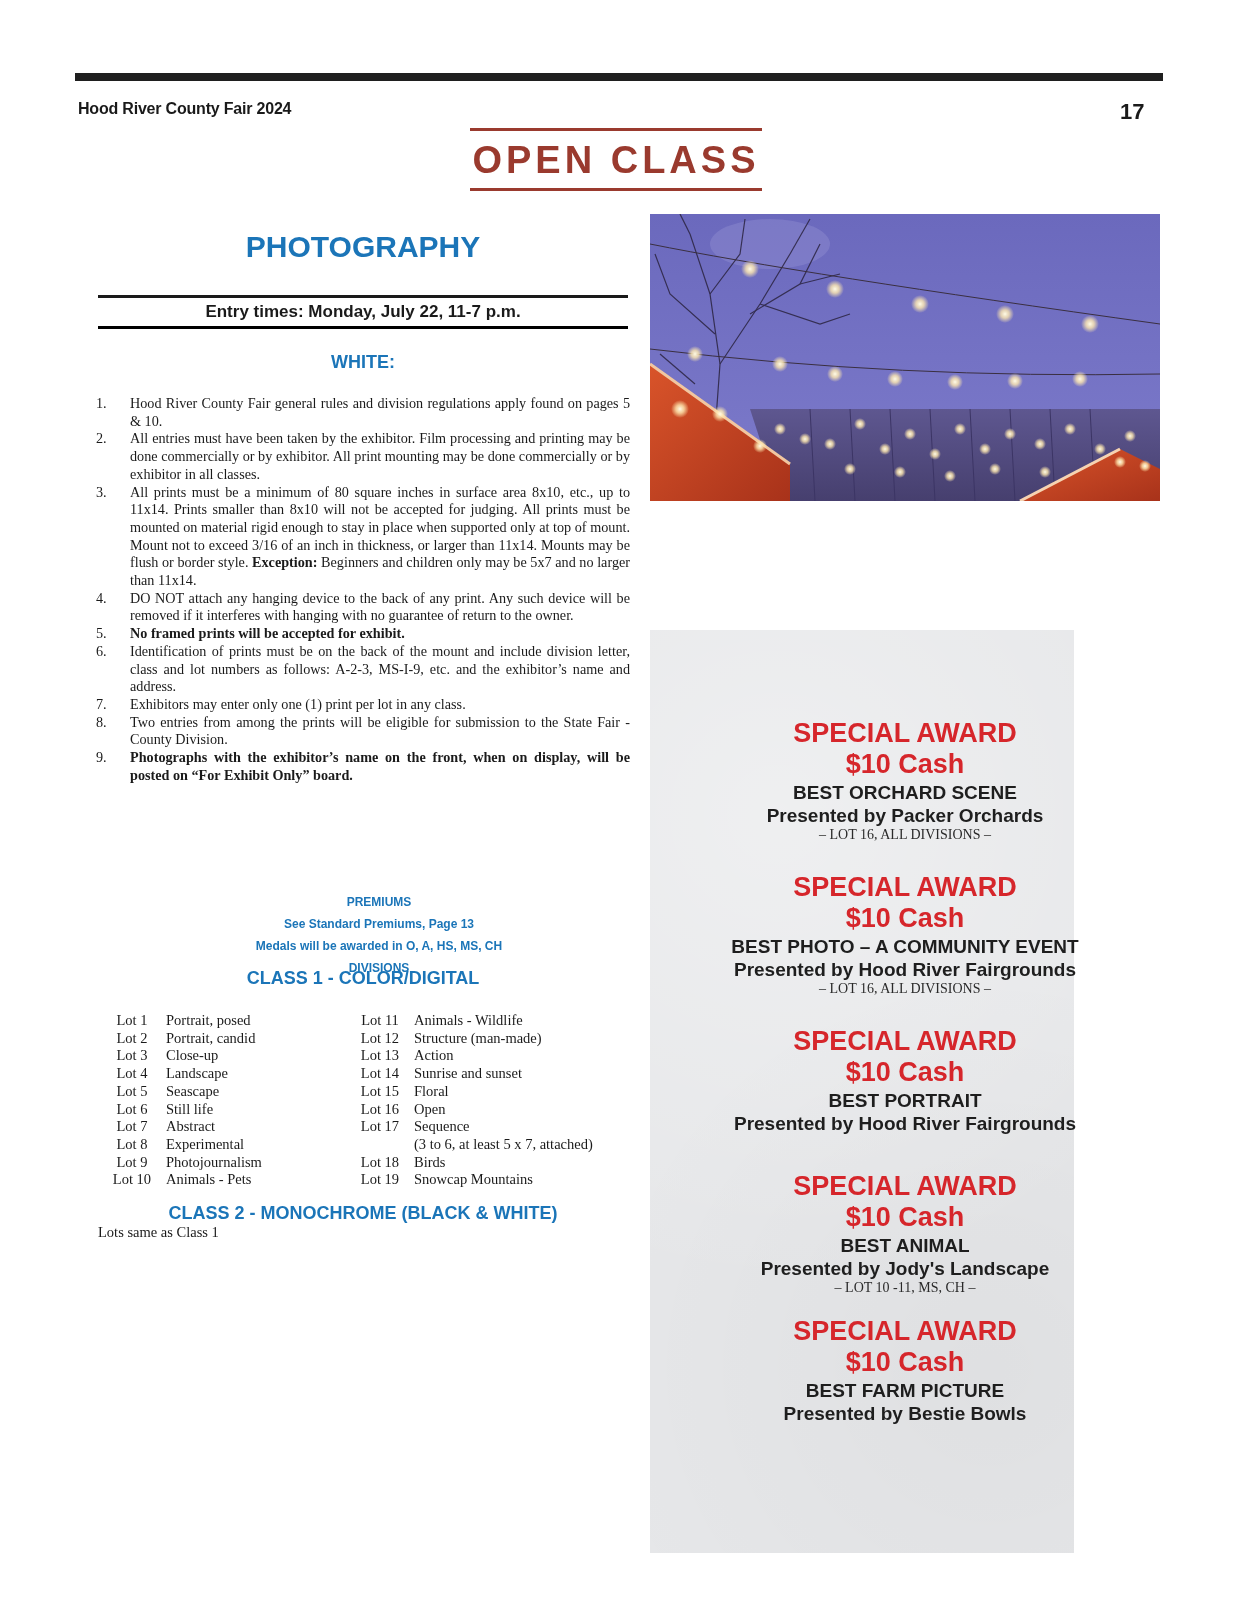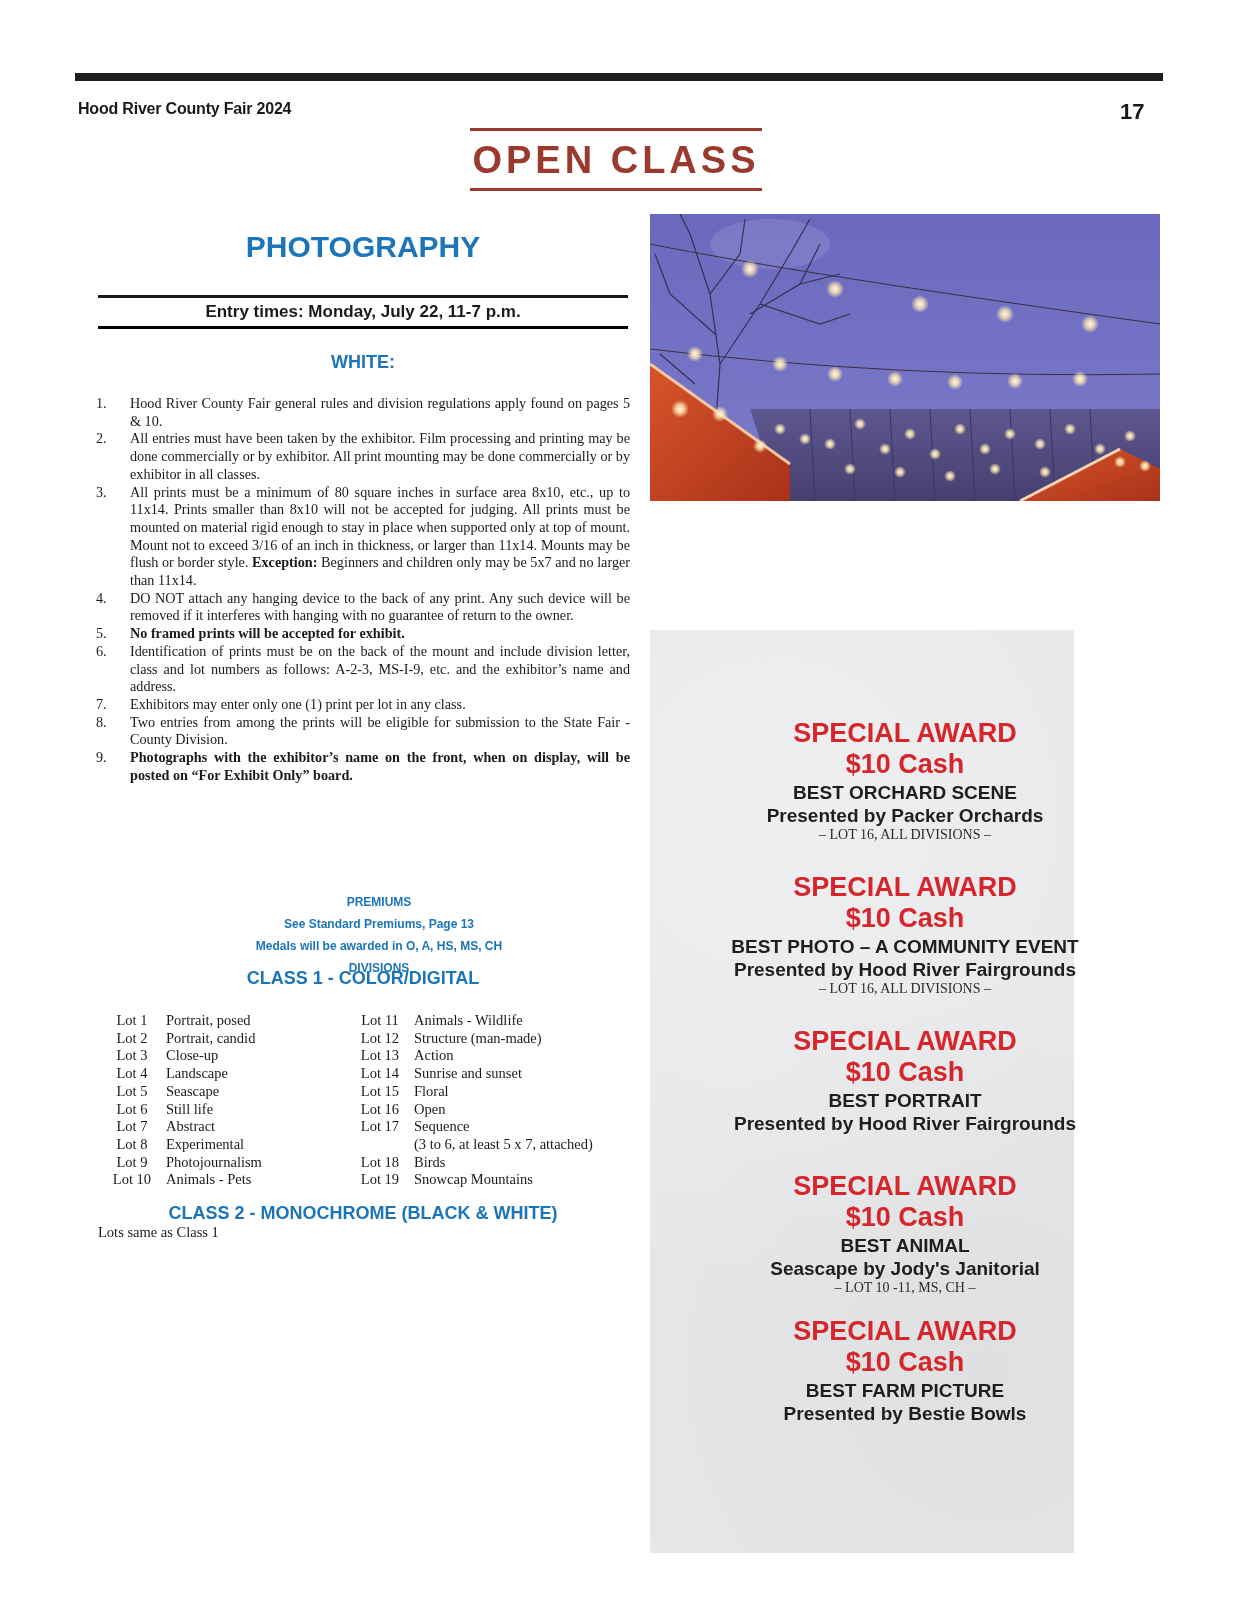--- a/index.html
+++ b/index.html
@@ -295,21 +295,21 @@
   <div class="award" style="top:396px;">
     <div class="a-title">SPECIAL AWARD</div>
     <div class="a-cash">$10 Cash</div>
     <div class="a-name">BEST PORTRAIT</div>
     <div class="a-presenter">Presented by Hood River Fairgrounds</div>
   </div>
   <div class="award" style="top:541px;">
     <div class="a-title">SPECIAL AWARD</div>
     <div class="a-cash">$10 Cash</div>
     <div class="a-name">BEST ANIMAL</div>
-    <div class="a-presenter">Seascape by Jody's Janitorial</div>
+    <div class="a-presenter">Presented by Jody's Landscape</div>
     <div class="a-lot">– LOT 10 -11, MS, CH –</div>
   </div>
   <div class="award" style="top:686px;">
     <div class="a-title">SPECIAL AWARD</div>
     <div class="a-cash">$10 Cash</div>
     <div class="a-name">BEST FARM PICTURE</div>
     <div class="a-presenter">Presented by Bestie Bowls</div>
   </div>
 </div>
 

